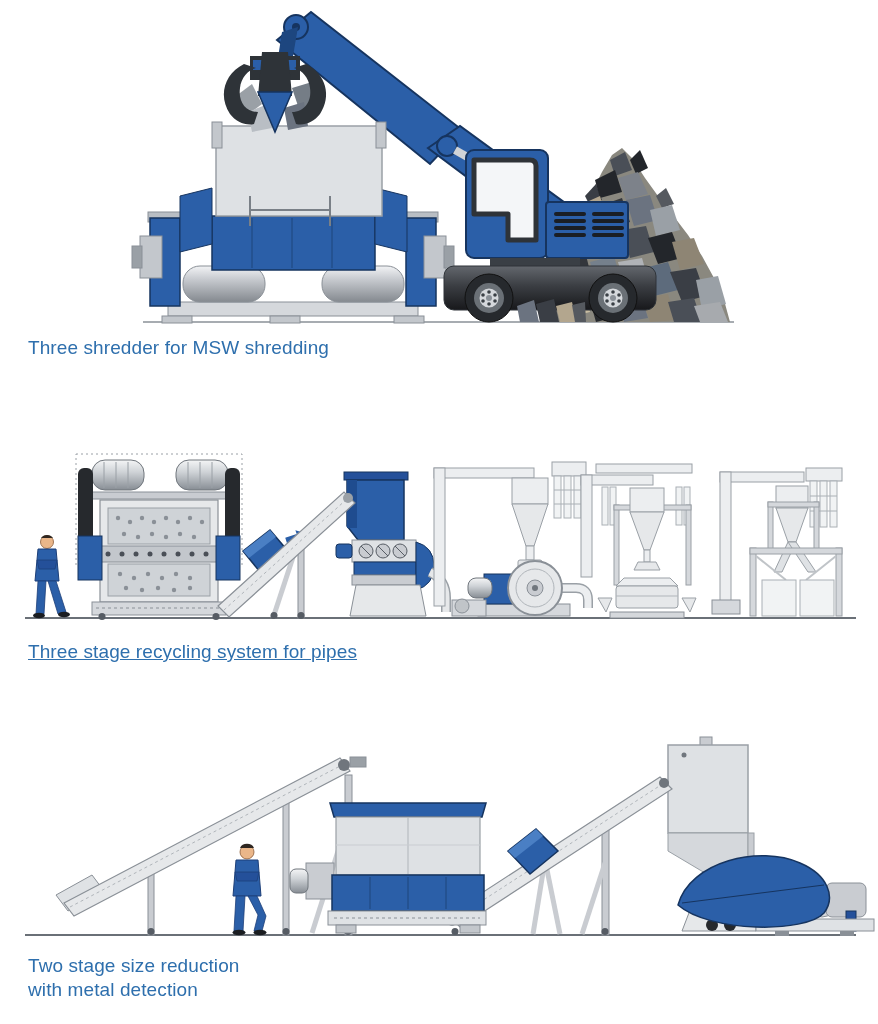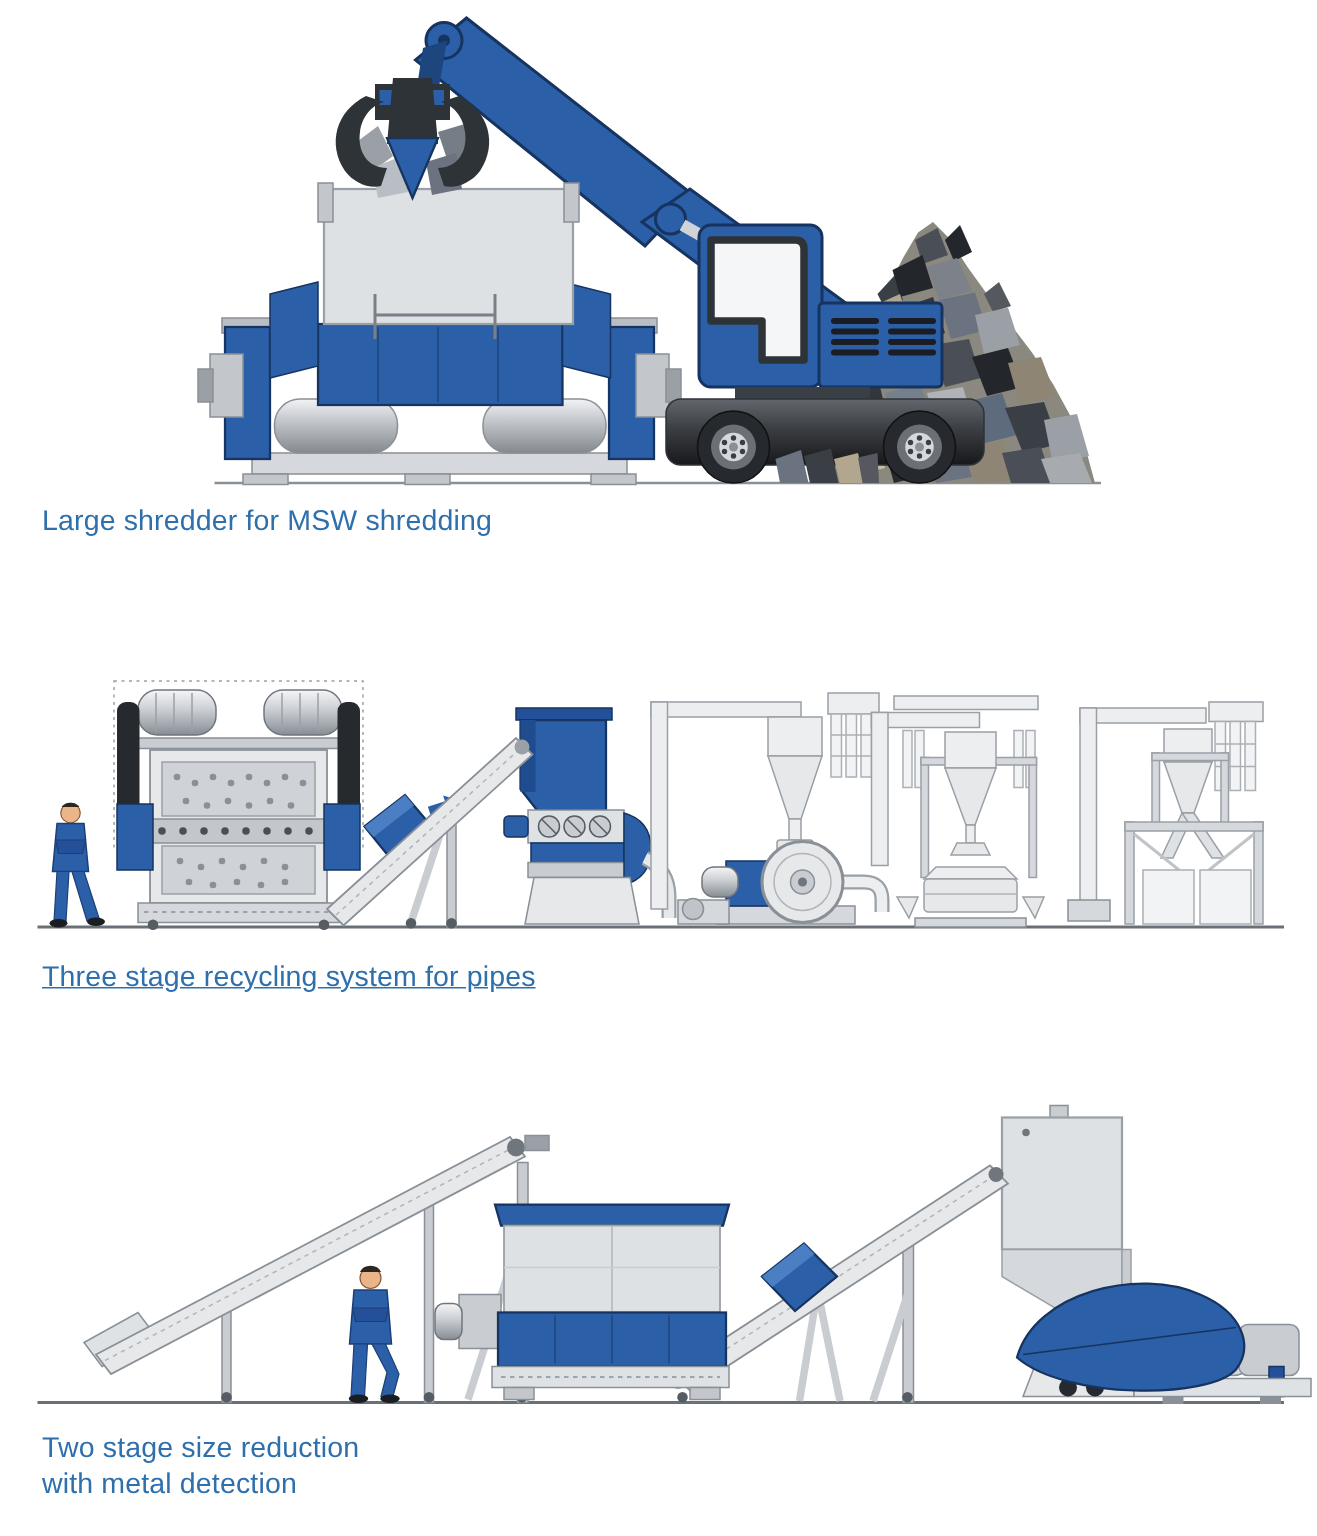--- a/index.html
+++ b/index.html
@@ -175,21 +175,21 @@
       </g>
 
       <g>
         <polygon points="517,306 534,300 539,322 520,322" fill="#6b7380"></polygon>
         <polygon points="536,304 554,299 559,322 540,322" fill="#3a3e45"></polygon>
         <polygon points="556,306 572,302 577,322 560,322" fill="#b3a68e"></polygon>
         <polygon points="572,305 585,302 586,322 575,322" fill="#55595f"></polygon>
       </g>
     </svg>
   </figure>
-  <figcaption class="caption cap1">Large shredder for MSW shredding</figcaption>
+  <figcaption class="caption cap1">Three shredder for MSW shredding</figcaption>
 
   <figure class="fig" style="top:430px">
     <svg width="878" height="195" viewBox="0 0 878 195">
       <g>
         <line x1="25" y1="188" x2="856" y2="188" stroke="#6a7077" stroke-width="2"></line>
       </g>
 
       <g>
         <circle cx="47" cy="112" r="6.5" fill="#eab689" stroke="#8a5a36" stroke-width="0.8"></circle>
         <path d="M41,108 a7,6 0 0 1 12,0 z" fill="#2e2620"></path>

